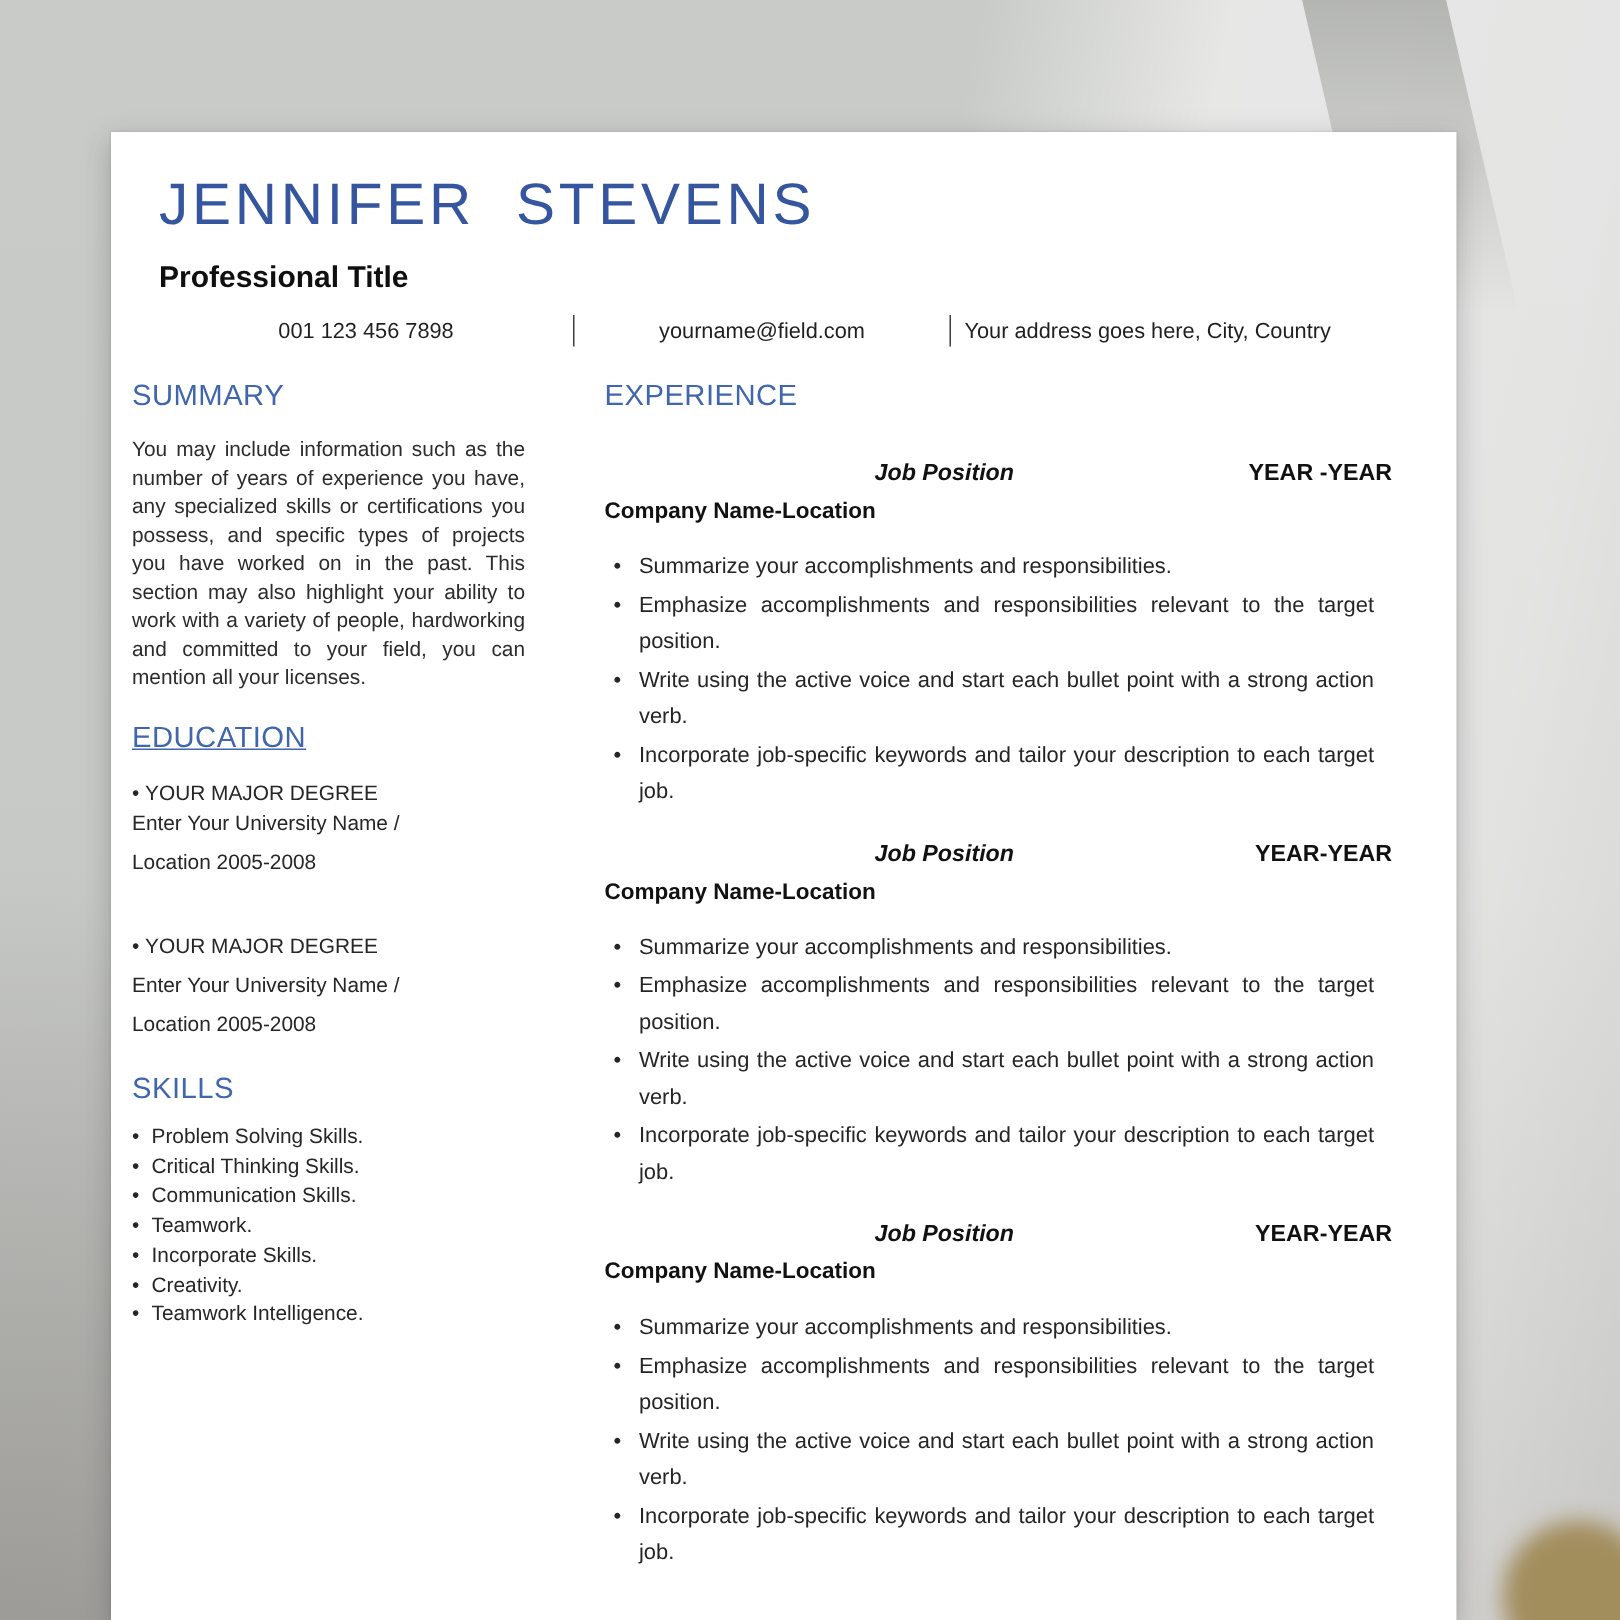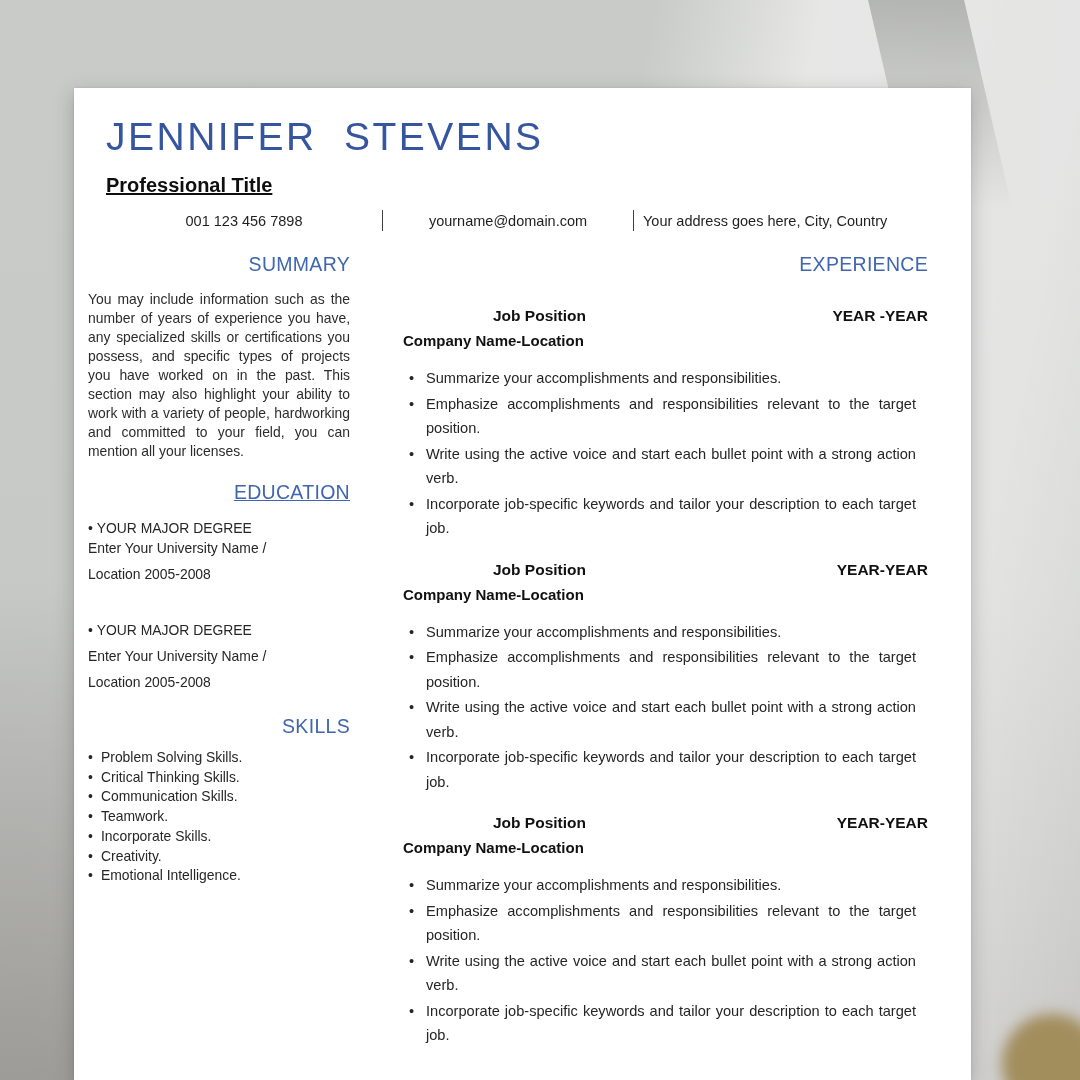--- a/index.html
+++ b/index.html
@@ -32,51 +32,51 @@
     box-shadow:0 6px 18px rgba(50,50,50,0.28), 0 0 2px rgba(0,0,0,0.12);
     padding:0 55px 0 14px;box-sizing:border-box;
     color:#2c2c2c;
   }
   
   .hdr{padding-left:18px;}
   .name{
     margin-top:26px;font-size:39px;line-height:45px;font-weight:400;
     color:#35559f;letter-spacing:2.5px;word-spacing:14px;white-space:nowrap;
   }
-  .ptitle{margin-top:15px;font-size:20px;line-height:23px;font-weight:700;color:#0f0f0f;text-decoration:underline;}
+  .ptitle{margin-top:15px;font-size:20px;line-height:23px;font-weight:700;color:#0f0f0f;}
   .contact{margin-top:13px;display:flex;align-items:center;font-size:14.5px;color:#1f1f1f;padding-left:0;}
   .c-phone{width:276px;text-align:center;}
   .c-email{width:250px;text-align:center;}
   .vsep{width:1px;height:21px;background:#3f3f3f;flex:0 0 auto;}
   .c-addr{padding-left:9px;}
   
   .cols{display:flex;margin-top:22px;}
   .col-l{width:262px;flex:0 0 auto;}
   .col-gap{width:53px;flex:0 0 auto;}
   .col-r{width:525px;flex:0 0 auto;}
-  h2{margin:0;font-size:19.5px;line-height:22px;font-weight:400;color:#4066ae;letter-spacing:0.3px;text-align:right;}
+  h2{margin:0;font-size:19.5px;line-height:22px;font-weight:400;color:#4066ae;letter-spacing:0.3px;}
   
   .sum-body{margin-top:15px;font-size:13.9px;line-height:19px;text-align:justify;color:#2c2c2c;}
   .edu-h{margin-top:20px;text-decoration:underline;}
   .edu-item{margin-top:15px;font-size:13.9px;color:#262626;}
   .edu-line{line-height:20px;}
   .edu-loc{margin-top:6px;}
   .edu-item.loose{margin-top:33px;}
   .edu-item.loose .edu-line{line-height:26px;}
   .edu-item.loose .edu-loc{margin-top:0;}
   .edu-deg::before{content:"\2022\00a0";}
   .skills-h{margin-top:20px;}
   .skill-list{list-style:none;margin:11px 0 0 0;padding:0;}
   .skill-list li{position:relative;font-size:13.9px;line-height:19.7px;padding-left:13px;color:#262626;}
   .skill-list li::before{content:"\2022";position:absolute;left:0;}
   
   .job{margin-top:32px;}
   .job + .job{margin-top:20px;}
   .job-head{position:relative;height:21px;font-size:15.5px;font-weight:700;color:#111;}
-  .job-pos{position:absolute;left:0;width:52%;text-align:center;}
+  .job-pos{position:absolute;left:0;width:52%;text-align:right;font-style:italic;}
   .job-years{position:absolute;right:0;}
   .job-co{margin-top:3px;font-size:15px;font-weight:700;color:#111;line-height:20px;}
   .job-bullets{list-style:none;margin:15px 12px 0 0;padding:0;}
   .job-bullets li{
     position:relative;font-size:14.6px;line-height:24.5px;text-align:justify;
     padding-left:23px;margin-bottom:1px;color:#252525;
   }
   .job-bullets li::before{content:"\2022";position:absolute;left:6px;}
 </style>
 </head>
@@ -87,21 +87,21 @@
 <div class="corner-blob"></div>
 
 <div class="page">
 
   <div class="hdr">
     <div class="name">JENNIFER STEVENS</div>
     <div class="ptitle">Professional Title</div>
     <div class="contact">
       <span class="c-phone">001 123 456 7898</span>
       <span class="vsep"></span>
-      <span class="c-email">yourname@domain.com</span>
+      <span class="c-email">yourname@field.com</span>
       <span class="vsep"></span>
       <span class="c-addr">Your address goes here, City, Country</span>
     </div>
   </div>
 
   <div class="cols">
 
     <div class="col-l">
 
       <section>
@@ -125,21 +125,21 @@
 
       <section>
         <h2 class="skills-h">SKILLS</h2>
         <ul class="skill-list">
           <li>Problem Solving Skills.</li>
           <li>Critical Thinking Skills.</li>
           <li>Communication Skills.</li>
           <li>Teamwork.</li>
           <li>Incorporate Skills.</li>
           <li>Creativity.</li>
-          <li>Emotional Intelligence.</li>
+          <li>Teamwork Intelligence.</li>
         </ul>
       </section>
 
     </div>
 
     <div class="col-gap"></div>
 
     <div class="col-r">
       <section>
         <h2>EXPERIENCE</h2>

